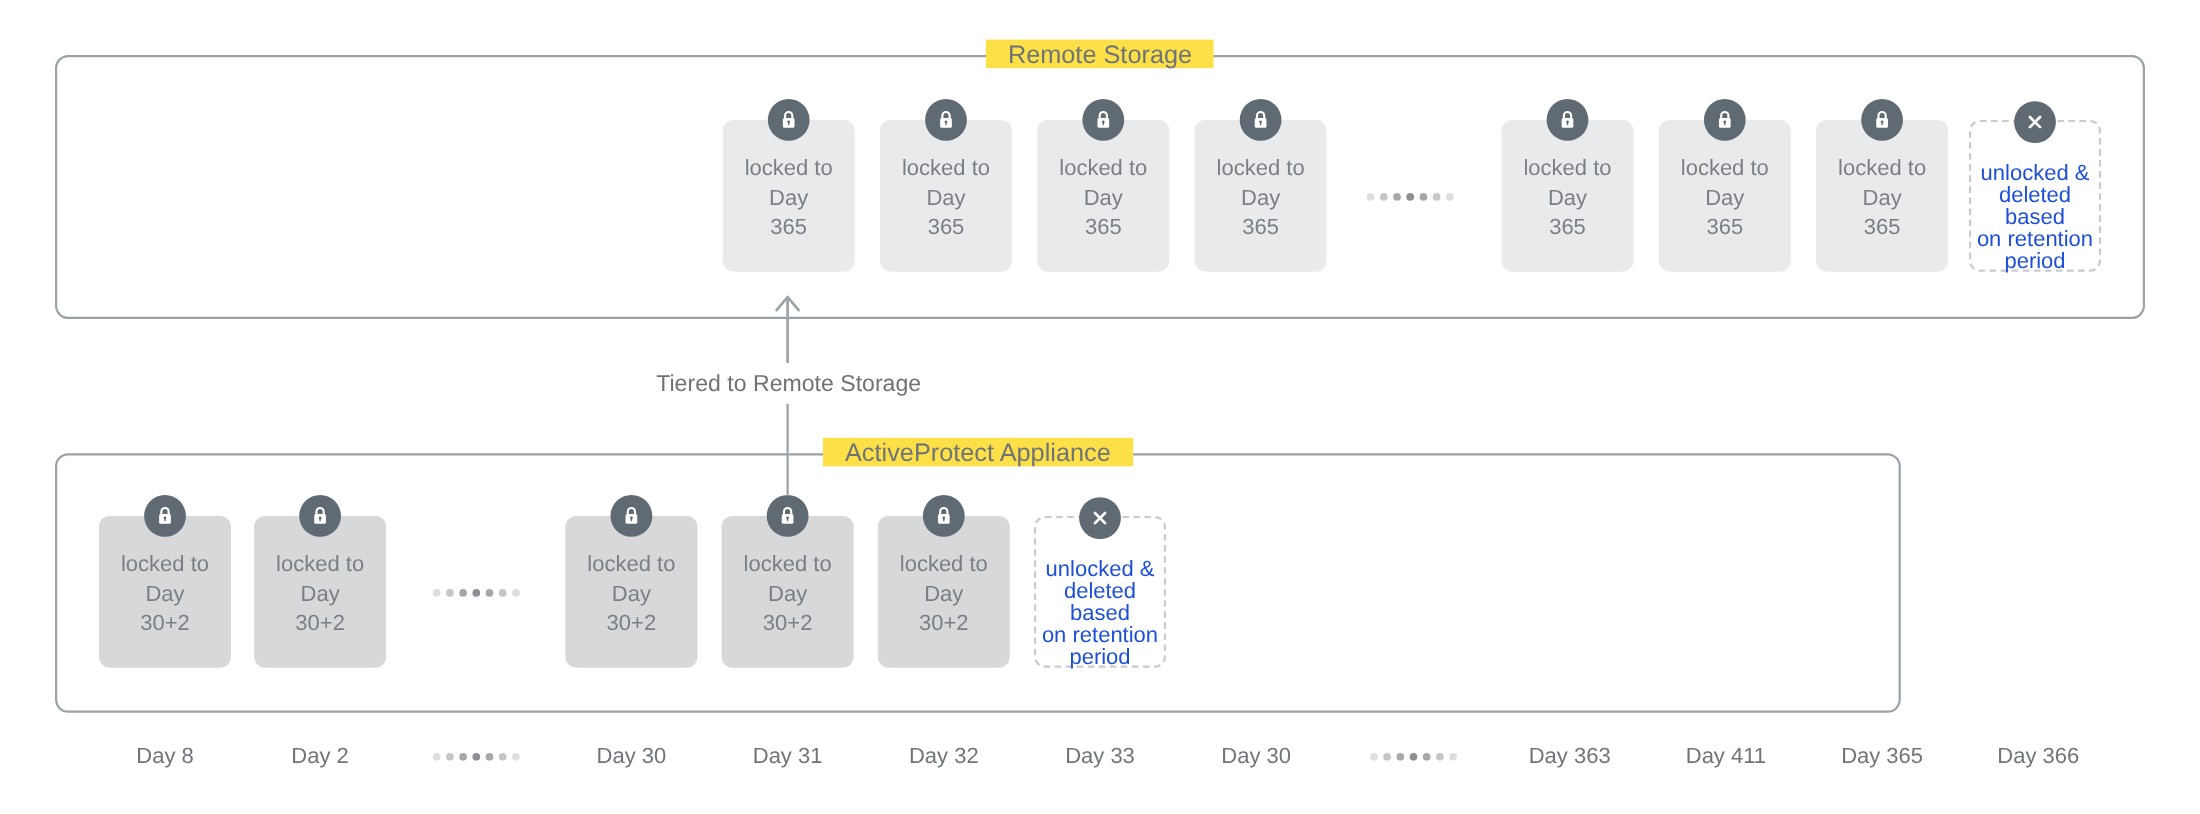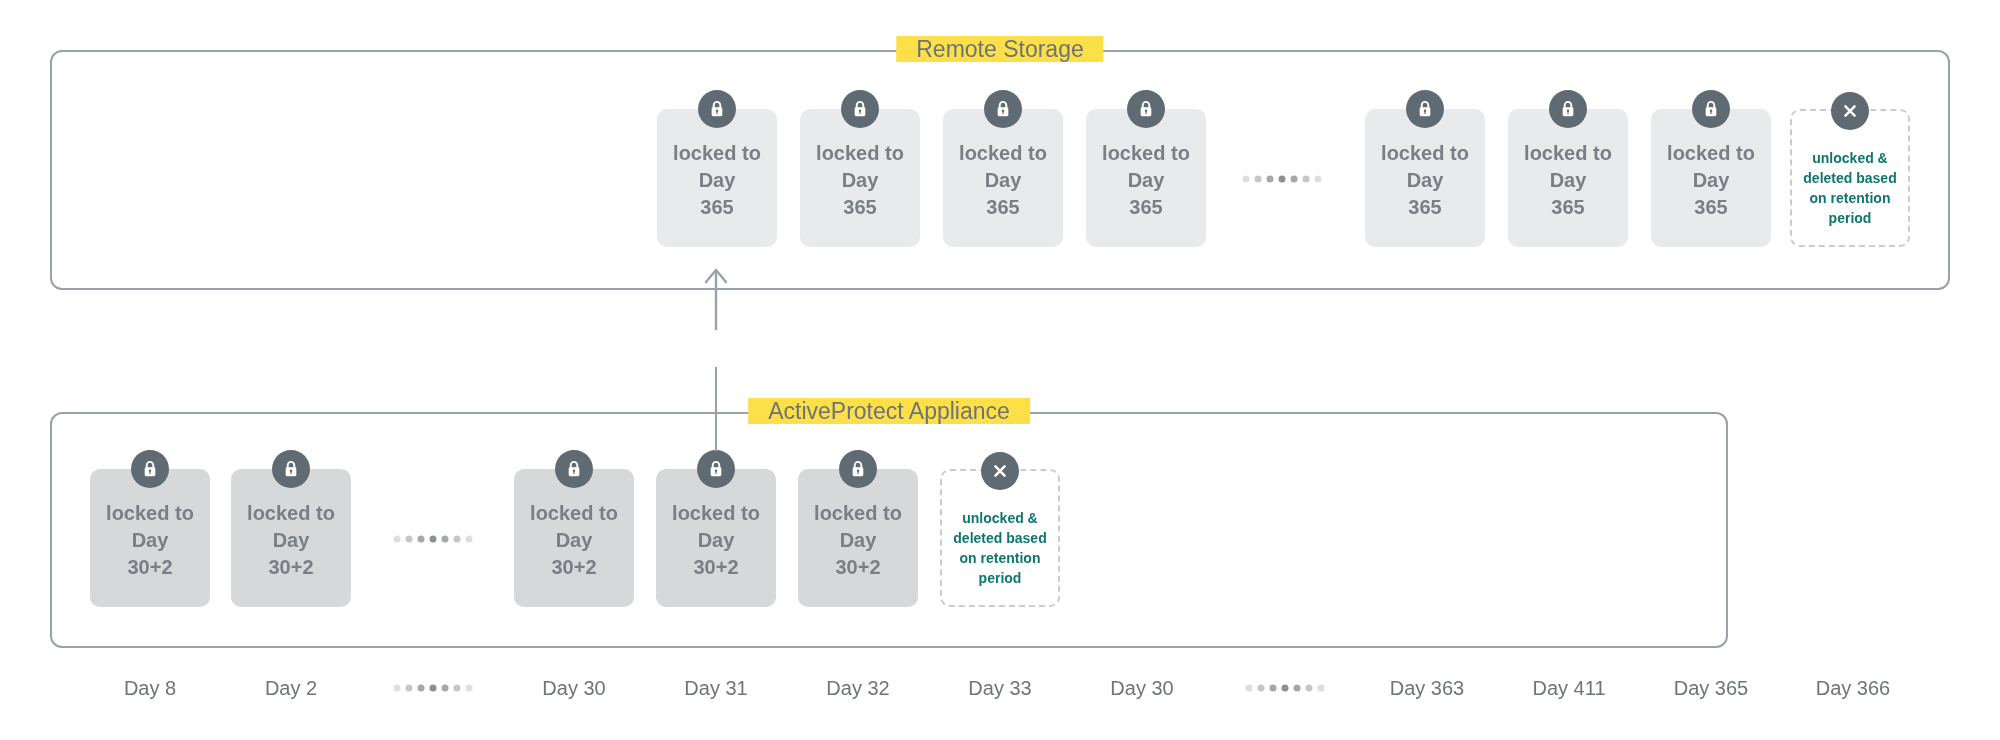--- a/index.html
+++ b/index.html
@@ -23,22 +23,22 @@
   .box.unlocked { background:#ffffff; border:2px dashed #c9cbce; }
 
   .badge {
     position:absolute; top:-19px; left:50%; transform:translateX(-50%);
     width:38px; height:38px; border-radius:50%; background:#606a73;
     display:flex; align-items:center; justify-content:center;
   }
 
   .box-text { position:absolute; top:31px; left:0; right:0; text-align:center;
     font-size:20px; line-height:27px; color:#7a7f85; }
-  .box-text span { display:block;font-weight:bold; }
-  .unlocked .box-text { top:37px; font-size:14px; line-height:20px; color:#0f766e; }
+  .box-text span { display:block; }
+  .unlocked .box-text { top:37px; font-size:20px; line-height:20px; color:#1d4ed8; }
 
   .dots { position:absolute; display:flex; gap:5px; transform:translate(-50%,-50%); }
   .dots i { width:7px; height:7px; border-radius:50%; display:block; }
   .dots i:nth-child(1), .dots i:nth-child(7) { background:#dddee1; }
   .dots i:nth-child(2), .dots i:nth-child(6) { background:#c4c6c9; }
   .dots i:nth-child(3), .dots i:nth-child(5) { background:#a5a8ab; }
   .dots i:nth-child(4) { background:#8c8f93; }
 
   .arrow-head-svg { position:absolute; left:702px; top:266px; }
   .arrow-lower { position:absolute; left:715px; top:367px; width:2px; height:84px; background:#9aa1a8; }
@@ -301,20 +301,21 @@
         <span>on retention</span>
         <span>period</span>
       </div>
     </div>
   </div>
 
   <svg class="arrow-head-svg" width="28" height="64" viewBox="0 0 28 64">
     <path d="M4 16 L14 4 L24 16" fill="none" stroke="#9aa1a8" stroke-width="2.4" stroke-linejoin="round" stroke-linecap="round"></path>
     <line x1="14" y1="6" x2="14" y2="64" stroke="#9aa1a8" stroke-width="2.4"></line>
   </svg>
+  <div class="arrow-label">Tiered to Remote Storage</div>
   <div class="arrow-lower"></div>
 
   <div class="day-label" style="left:150px">Day 8</div>
   <div class="day-label" style="left:291px">Day 2</div>
   <div class="dots timeline-dots" style="left:433px">
       <i></i>
       <i></i>
       <i></i>
       <i></i>
       <i></i>

